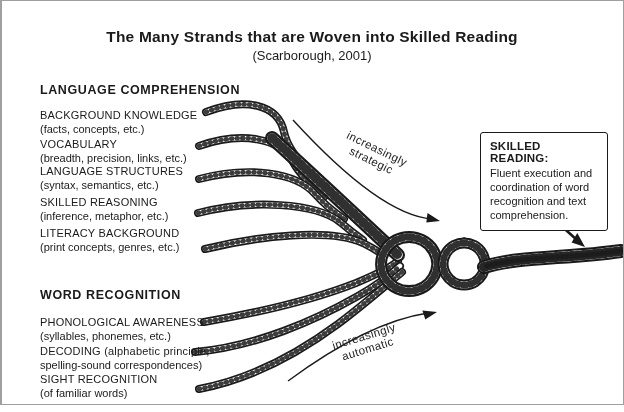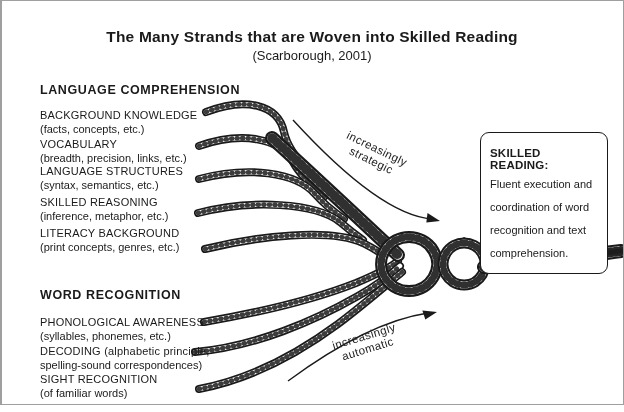--- a/index.html
+++ b/index.html
@@ -35,25 +35,25 @@
 
   .flow-label{
     position:absolute;z-index:2;text-align:center;font-size:11.5px;
     line-height:13px;letter-spacing:.4px;color:#222;
   }
   #flow-top{left:318px;top:142px;width:112px;transform:rotate(26deg);}
   #flow-bottom{left:310px;top:330px;width:112px;transform:rotate(-17deg);}
 
   .skilled-box{
     position:absolute;left:480px;top:132px;width:128px;z-index:2;
-    border:1.6px solid #1a1a1a;border-radius:9px;background:#fff;
-    padding:14px 7px 8px 9px;box-sizing:border-box;
+    border:1.6px solid #1a1a1a;border-radius:3px;background:#fff;
+    padding:7px 7px 8px 9px;box-sizing:border-box;
   }
   .skilled-heading{font-size:11.5px;font-weight:bold;letter-spacing:.2px;margin-bottom:2px;}
-  .skilled-body{font-size:11px;line-height:23px;}
+  .skilled-body{font-size:11px;line-height:14px;}
 
   svg.rope{position:absolute;left:0;top:0;z-index:1;}
 </style>
 </head>
 <body>
 
 <div class="frame"></div>
 
 <div class="title-wrap">
   <div class="title">The Many Strands that are Woven into Skilled Reading</div>

